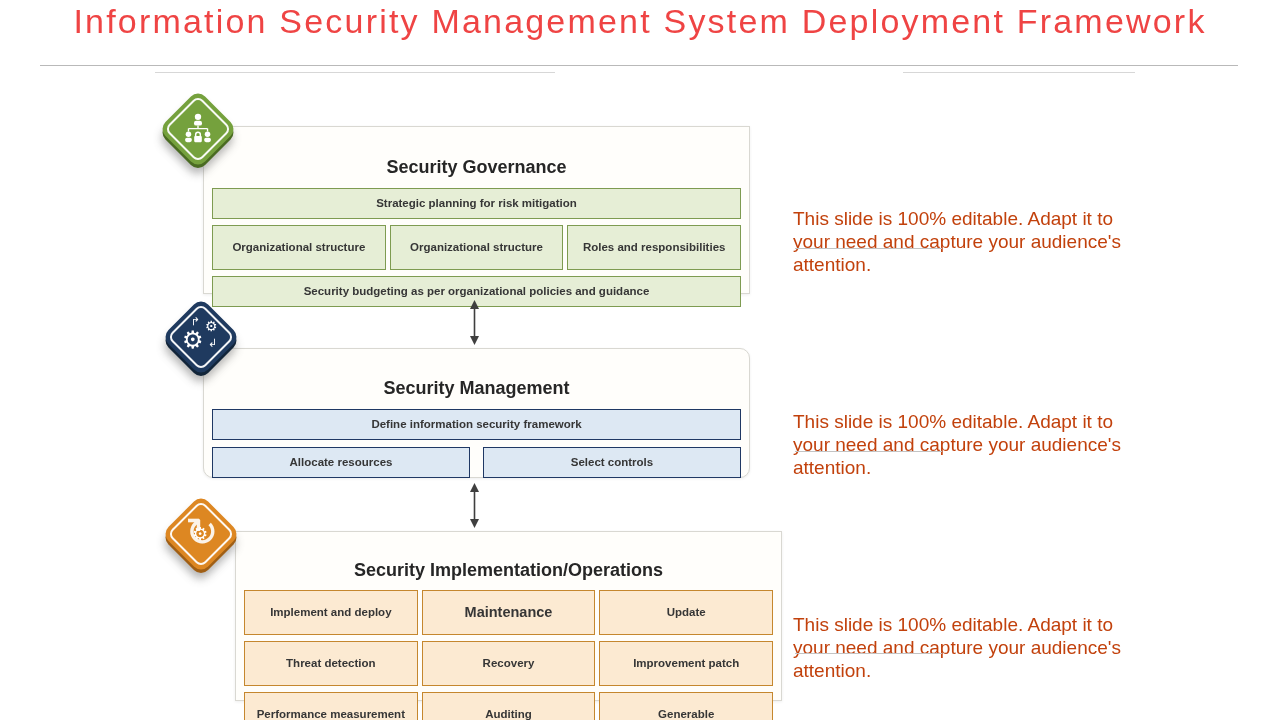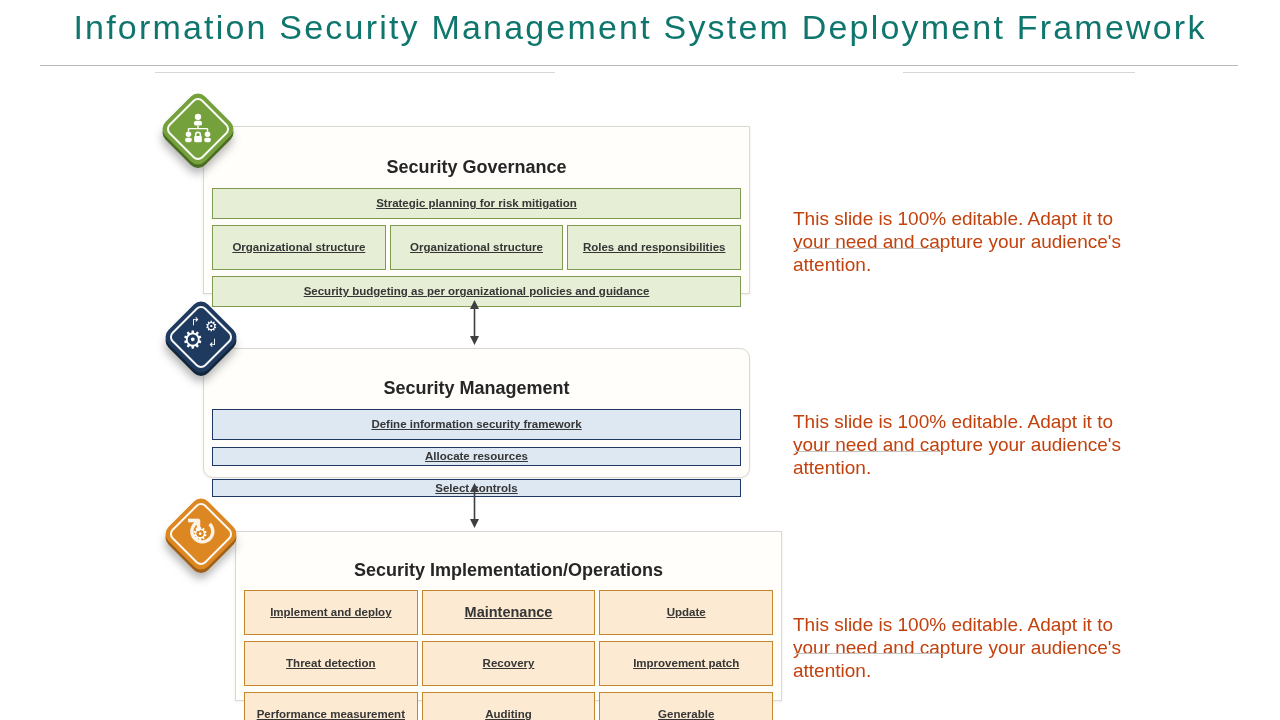--- a/index.html
+++ b/index.html
@@ -3,24 +3,24 @@
 <meta charset="utf-8">
 <style>
   * { margin: 0; padding: 0; box-sizing: border-box; }
   html, body { width: 1280px; height: 720px; background: #ffffff; overflow: hidden; }
   body { font-family: "Liberation Sans", sans-serif; position: relative; }
 
   .slide { position: absolute; inset: 0; background: #ffffff; }
 
   
   .slide-title {
-    position: absolute; left: 40px; top: 8px; width: 1200px;
+    position: absolute; left: 40px; top: 2px; width: 1200px;
     font-family: "Liberation Sans", sans-serif;
     font-size: 34px; font-weight: 400; letter-spacing: 2.2px;
-    color: #0f766e; white-space: nowrap; text-align: center;
+    color: #ef4444; white-space: nowrap; text-align: center;
   }
   .title-rule  { position: absolute; left: 40px; top: 65px; width: 1198px; height: 1px; background: #b9b9b9; }
   .title-rule2 { position: absolute; left: 155px; top: 72px; width: 400px; height: 1px; background: #d7d7d7; }
   .title-rule3 { position: absolute; left: 903px; top: 72px; width: 232px; height: 1px; background: #d7d7d7; }
 
   
   .section {
     position: absolute; left: 203px; width: 547px;
     background: #fffefb; border: 1px solid #d9d8d2;
     box-shadow: 0 1px 3px rgba(0,0,0,0.07);
@@ -33,26 +33,26 @@
   .section-title {
     text-align: center; font-weight: 700; color: #262626;
     font-size: 18px;
   }
   .gov  .section-title { padding: 17px 0 10px; }
   .mgmt .section-title { padding: 16px 0 10px; }
   .ops  .section-title { padding: 15px 0 9px; }
 
   .rows { display: flex; flex-direction: column; gap: 6px; }
   .row  { display: flex; gap: 4px; }
-  .row.gap-lg { gap: 13px; flex-direction: column; }
+  .row.gap-lg { gap: 13px; }
 
   .cell {
     flex: 1; display: flex; align-items: center; justify-content: center;
     text-align: center; font-weight: 700; font-size: 11.5px; color: #363636;
-    height: 31px; padding: 2px 6px; line-height: 1.1; text-decoration: underline;
+    height: 31px; padding: 2px 6px; line-height: 1.1;
   }
   .cell.tall { height: 45px; }
   .cell.big  { font-size: 14.5px; }
 
   .gov  .cell { background: #e6eed6; border: 1px solid #7e9b51; }
   .mgmt .cell { background: #dde8f3; border: 1.5px solid #1f3864; }
   .ops  .cell { background: #fcead2; border: 1px solid #c5872e; }
 
   
   .diamond-wrap { position: absolute; width: 80px; height: 80px; z-index: 5; }

